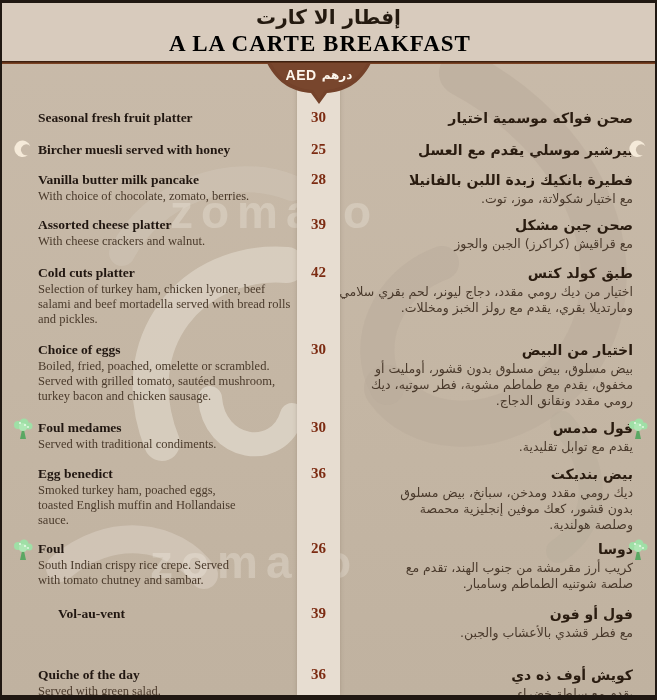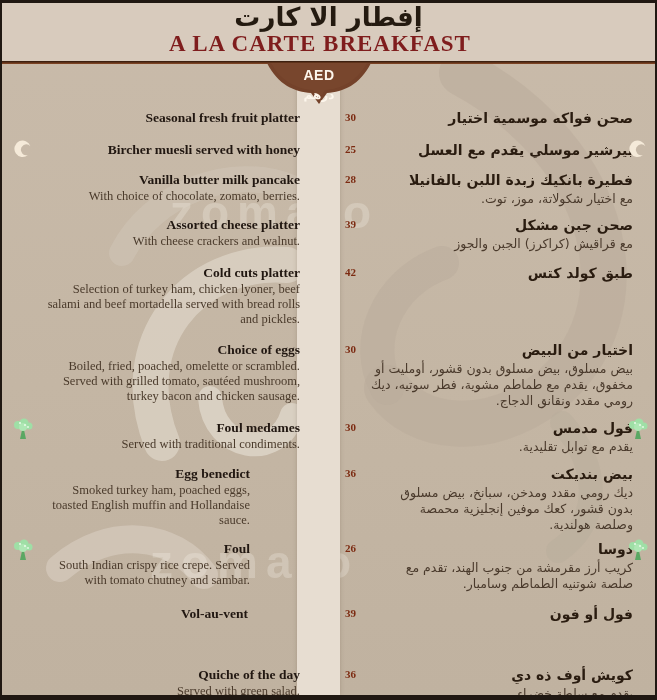--- a/index.html
+++ b/index.html
@@ -15,66 +15,66 @@
     font-family:"Liberation Serif","DejaVu Serif",serif;
   }
   
   .header{
     position:absolute;top:0;left:0;right:0;height:58px;
     background:#d8cbbd;z-index:2;
   }
   .title-ar{
     position:absolute;top:0px;left:0;right:0;text-align:center;
     font-family:"DejaVu Sans",sans-serif;font-weight:bold;
-    font-size:26px;color:#241a10;direction:rtl;line-height:28px;
+    font-size:20px;color:#241a10;direction:rtl;line-height:28px;
   }
   .title-en{
     position:absolute;top:28px;left:0;right:17px;text-align:center;
-    font-weight:bold;font-size:23px;letter-spacing:1px;color:#7f1d1d;
+    font-weight:bold;font-size:23px;letter-spacing:1px;color:#000000;
   }
   .rule{
     position:absolute;top:58px;left:0;right:0;height:3px;z-index:3;
     background:linear-gradient(#2e180b,#8a4a28);
   }
   
   .stripe{
     position:absolute;left:295px;top:58px;width:43px;bottom:0;
     background:#e7ddd1;z-index:1;
     box-shadow:0 0 4px rgba(90,70,50,.25);
   }
   
   .badge{
     position:absolute;left:317px;top:60px;width:104px;height:42px;
     transform:translateX(-50%);z-index:4;
   }
   .badge svg{position:absolute;left:0;top:0;}
   .badge .txt{
     position:absolute;top:4px;left:0;right:0;
     display:flex;justify-content:center;gap:5px;align-items:center;
-    color:#fdf6ec;font-weight:bold;flex-direction:column;
+    color:#fdf6ec;font-weight:bold;
   }
   .badge .aed{font-family:"Liberation Sans",sans-serif;font-size:14px;letter-spacing:.5px;}
   .badge .dirham{font-family:"DejaVu Sans",sans-serif;font-size:12px;direction:rtl;text-align:right;}
   
   .calli{position:absolute;left:0;top:0;z-index:0;pointer-events:none;}
   .watermark{
     position:absolute;z-index:1;pointer-events:none;
     font-family:"Liberation Sans",sans-serif;font-weight:bold;
     font-size:46px;letter-spacing:8px;color:rgba(252,247,238,.26);
   }
   .wm1{left:168px;top:182px;}
   .wm2{left:148px;top:532px;}
   
   .row{position:absolute;left:0;right:0;z-index:2;}
-  .en{position:absolute;left:36px;width:262px;text-align:right;}
+  .en{position:absolute;left:36px;width:262px;}
   .en .t{font-weight:bold;font-size:13.5px;color:#211711;line-height:15px;margin-bottom:2px;}
   .en .d{font-size:12.5px;color:#4a3a2b;line-height:15px;}
   .price{
     position:absolute;left:295px;width:43px;text-align:center;
-    font-weight:bold;font-size:11px;color:#7c2b12;line-height:15px;z-index:3;margin-left:32px;
+    font-weight:bold;font-size:15px;color:#7c2b12;line-height:15px;z-index:3;
   }
   .ar{
     position:absolute;right:22px;width:295px;direction:rtl;text-align:right;
     font-family:"DejaVu Sans",sans-serif;
   }
   .ar .t{font-weight:bold;font-size:14px;color:#2a1c10;line-height:17px;margin-bottom:2px;}
   .ar .d{font-size:12.5px;color:#4a3a2c;line-height:16px;}
   .ar-narrow{width:252px;}
   .ar-tiny{width:180px;}
   .en-narrow{width:212px;}
@@ -176,20 +176,21 @@
   </div>
 
   <div class="row" style="top:262px">
     <div class="en">
       <div class="t">Cold cuts platter</div>
       <div class="d">Selection of turkey ham, chicken lyoner, beef salami and beef mortadella served with bread rolls and pickles.</div>
     </div>
     <div class="price">42</div>
     <div class="ar">
       <div class="t">طبق كولد كتس</div>
+      <div class="d">اختيار من ديك رومي مقدد، دجاج ليونر، لحم بقري سلامي ومارتديلا بقري، يقدم مع رولز الخبز ومخللات.</div>
     </div>
   </div>
 
   <div class="row" style="top:339px">
     <div class="en">
       <div class="t">Choice of eggs</div>
       <div class="d">Boiled, fried, poached, omelette or scrambled. Served with grilled tomato, sautéed mushroom, turkey bacon and chicken sausage.</div>
     </div>
     <div class="price">30</div>
     <div class="ar">
@@ -282,20 +283,21 @@
     </span>
   </div>
 
   <div class="row" style="top:603px">
     <div class="en en-tiny">
       <div class="t">Vol-au-vent</div>
     </div>
     <div class="price">39</div>
     <div class="ar ar-tiny">
       <div class="t">فول أو فون</div>
+      <div class="d">مع فطر قشدي بالأعشاب والجبن.</div>
     </div>
   </div>
 
   <div class="row" style="top:664px">
     <div class="en">
       <div class="t">Quiche of the day</div>
       <div class="d">Served with green salad.</div>
     </div>
     <div class="price">36</div>
     <div class="ar">

